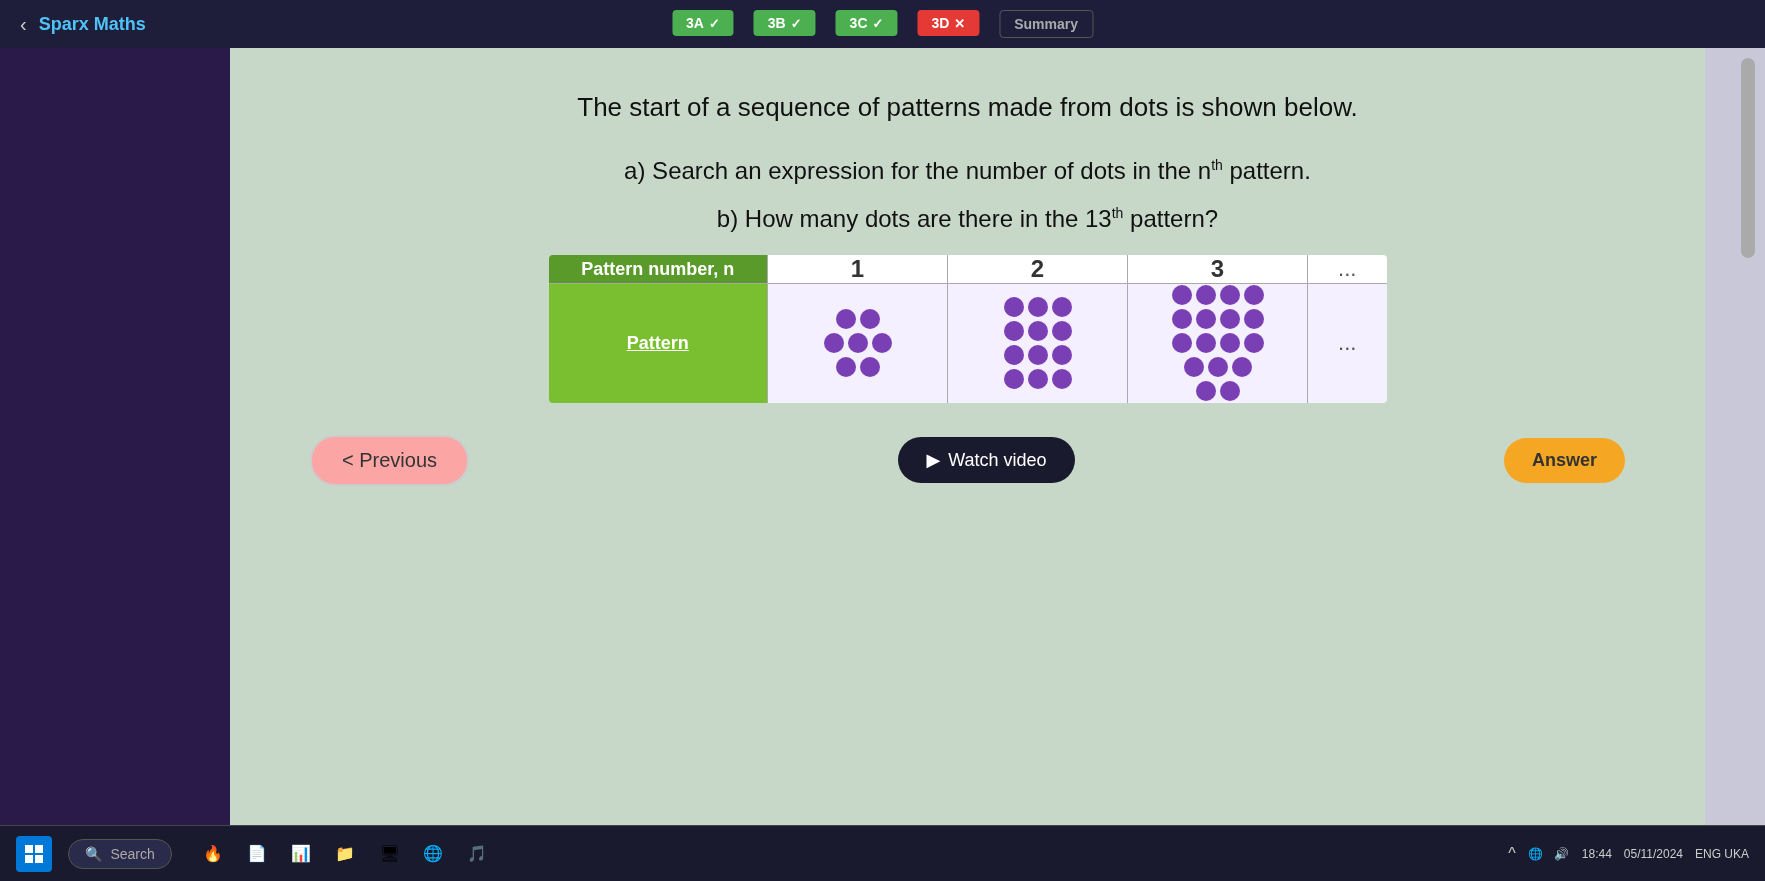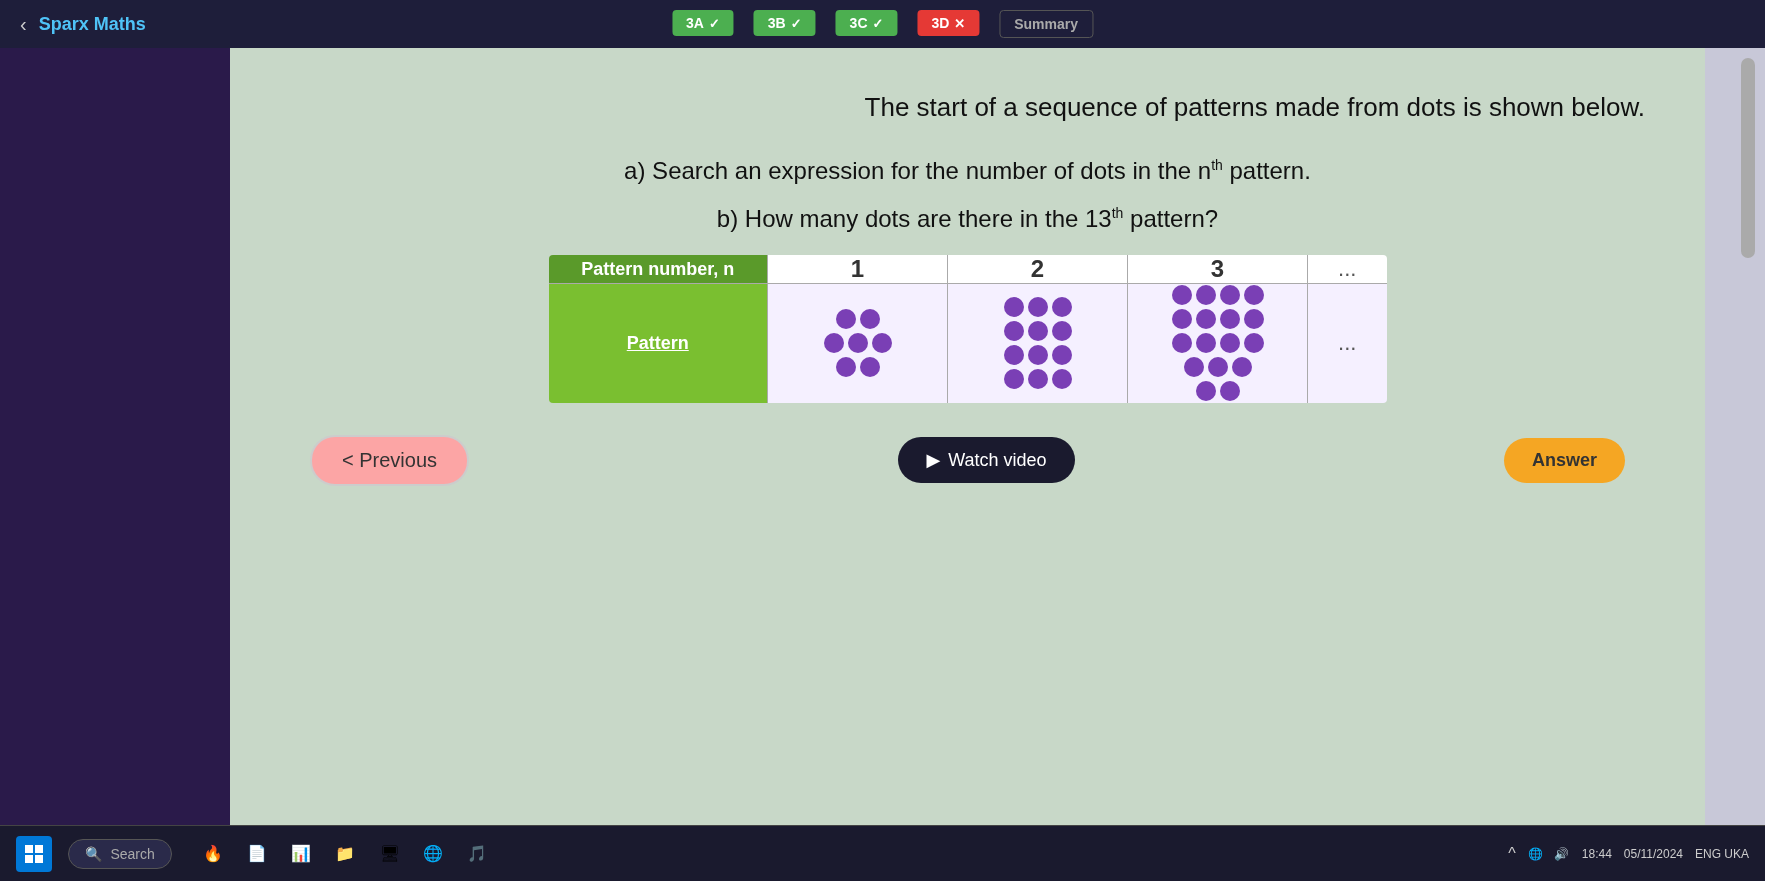--- a/index.html
+++ b/index.html
@@ -106,21 +106,21 @@
       width: 14px;
       background: #aaa;
       height: 200px;
       position: absolute;
       right: 10px;
       top: 10px;
       border-radius: 7px;
     }
 
     .question-text {
-      text-align: right;
+      text-align: center;
       font-size: 26px;
       font-weight: 500;
       color: #111;
       line-height: 1.5;
       margin-bottom: 30px;
     }
     .question-part {
       font-size: 24px;
       color: #111;
       margin-bottom: 20px;

